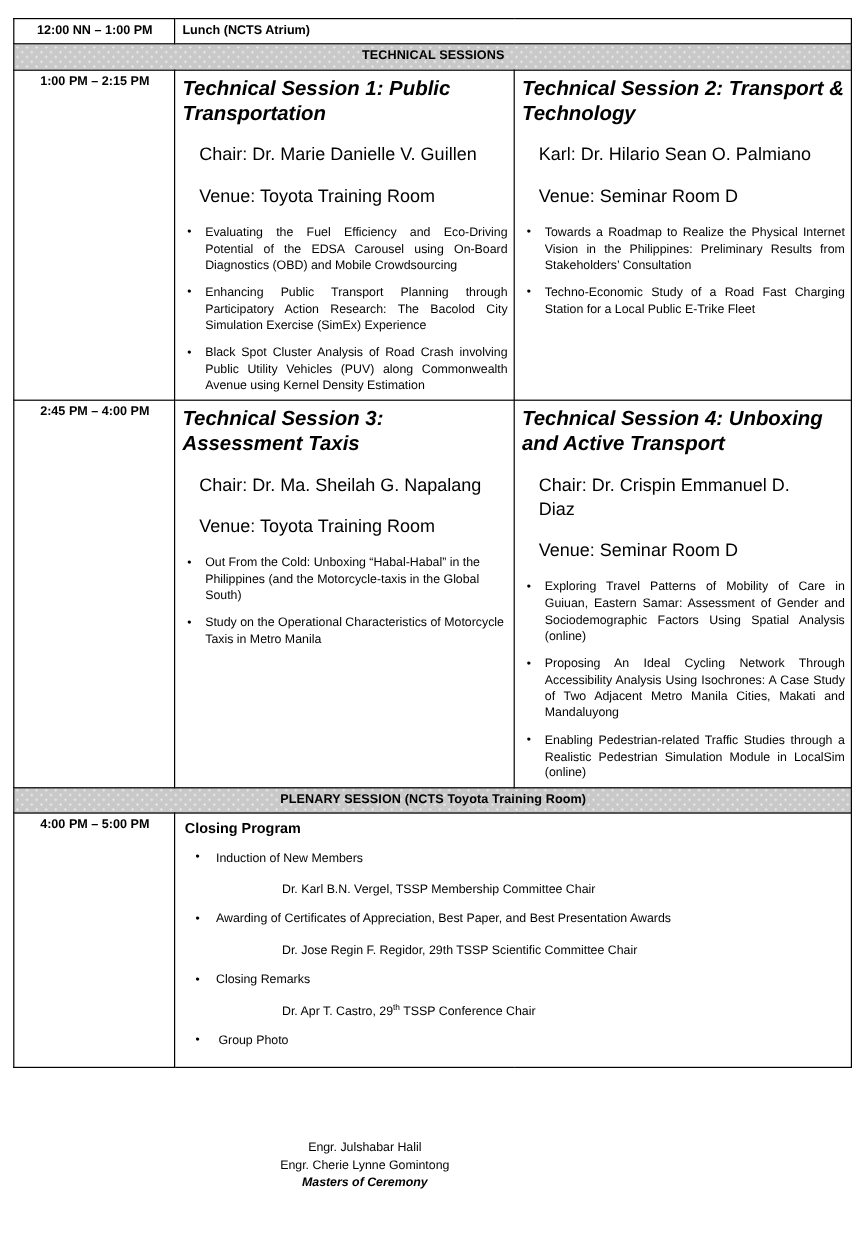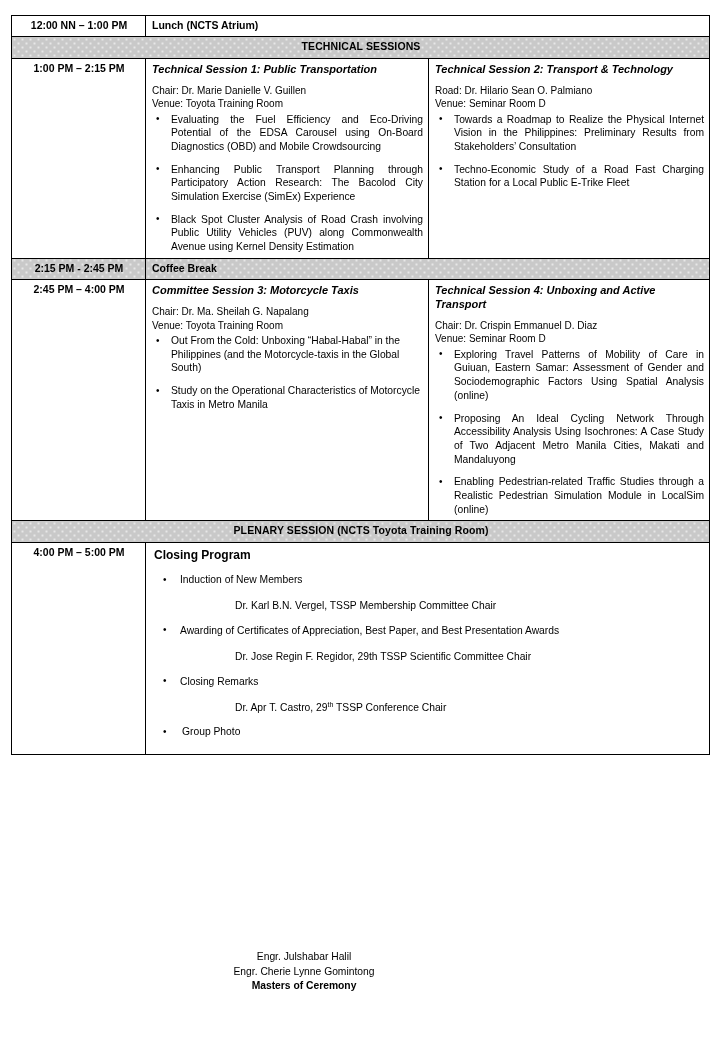--- a/index.html
+++ b/index.html
@@ -62,28 +62,28 @@
     font-weight: bold;
     font-size: 11px;
     text-align: center;
     padding: 4px 5px 5px 5px;
     letter-spacing: 0.1px;
     margin-top: 14px;
   }
   .sess-title {
     font-weight: bold;
     font-style: italic;
-    font-size: 11px;
+    font-size: 17px;
     margin: 1px 0 7px 0;
     line-height: 1.25;
   }
   .meta {
-    font-size: 10px;
+    font-size: 15px;
     line-height: 1.35;
-    margin: 0;
+    margin: 14px;
   }
   ul.papers {
     list-style: none;
     margin: 2px 0 0 0;
     padding: 0;
   }
   ul.papers li {
     position: relative;
     padding-left: 19px;
     margin-bottom: 9px;
@@ -137,20 +137,21 @@
     top: 950px;
     width: 608px;
     text-align: center;
   }
   .footer div {
     font-size: 10.3px;
     line-height: 1.42;
   }
   .footer .mc {
     font-weight: bold;
+    font-style: italic;
   }
 </style>
 </head>
 <body>
 
 <div class="page">
 
   <table class="schedule">
     <colgroup>
       <col class="time-col">
@@ -177,39 +178,35 @@
           <div class="meta">Venue: Toyota Training Room</div>
           <ul class="papers">
             <li><span class="bullet">•</span><span>Evaluating the Fuel Efficiency and Eco-Driving Potential of the EDSA Carousel using On-Board Diagnostics (OBD) and Mobile Crowdsourcing</span></li>
             <li><span class="bullet">•</span><span>Enhancing Public Transport Planning through Participatory Action Research: The Bacolod City Simulation Exercise (SimEx) Experience</span></li>
             <li><span class="bullet">•</span><span>Black Spot Cluster Analysis of Road Crash involving Public Utility Vehicles (PUV) along Commonwealth Avenue using Kernel Density Estimation</span></li>
           </ul>
         </td>
 
         <td>
           <div class="sess-title">Technical Session 2: Transport &amp; Technology</div>
-          <div class="meta">Road: Dr. Hilario Sean O. Palmiano</div>
+          <div class="meta">Karl: Dr. Hilario Sean O. Palmiano</div>
           <div class="meta">Venue: Seminar Room D</div>
           <ul class="papers">
             <li><span class="bullet">•</span><span>Towards a Roadmap to Realize the Physical Internet Vision in the Philippines: Preliminary Results from Stakeholders’ Consultation</span></li>
             <li><span class="bullet">•</span><span>Techno-Economic Study of a Road Fast Charging Station for a Local Public E-Trike Fleet</span></li>
           </ul>
         </td>
       </tr>
 
-      <tr>
-        <td class="time-cell shaded">2:15 PM - 2:45 PM</td>
-        <td class="label-bold shaded" colspan="2">Coffee Break</td>
-      </tr>
 
       <tr>
         <td class="time-cell">2:45 PM – 4:00 PM</td>
 
         <td>
-          <div class="sess-title">Committee Session 3: Motorcycle Taxis</div>
+          <div class="sess-title">Technical Session 3: Assessment Taxis</div>
           <div class="meta">Chair: Dr. Ma. Sheilah G. Napalang</div>
           <div class="meta">Venue: Toyota Training Room</div>
           <ul class="papers nojustify">
             <li><span class="bullet">•</span><span>Out From the Cold: Unboxing “Habal-Habal” in the Philippines (and the Motorcycle-taxis in the Global South)</span></li>
             <li><span class="bullet">•</span><span>Study on the Operational Characteristics of Motorcycle Taxis in Metro Manila</span></li>
           </ul>
         </td>
 
         <td>
           <div class="sess-title">Technical Session 4: Unboxing and Active Transport</div>

